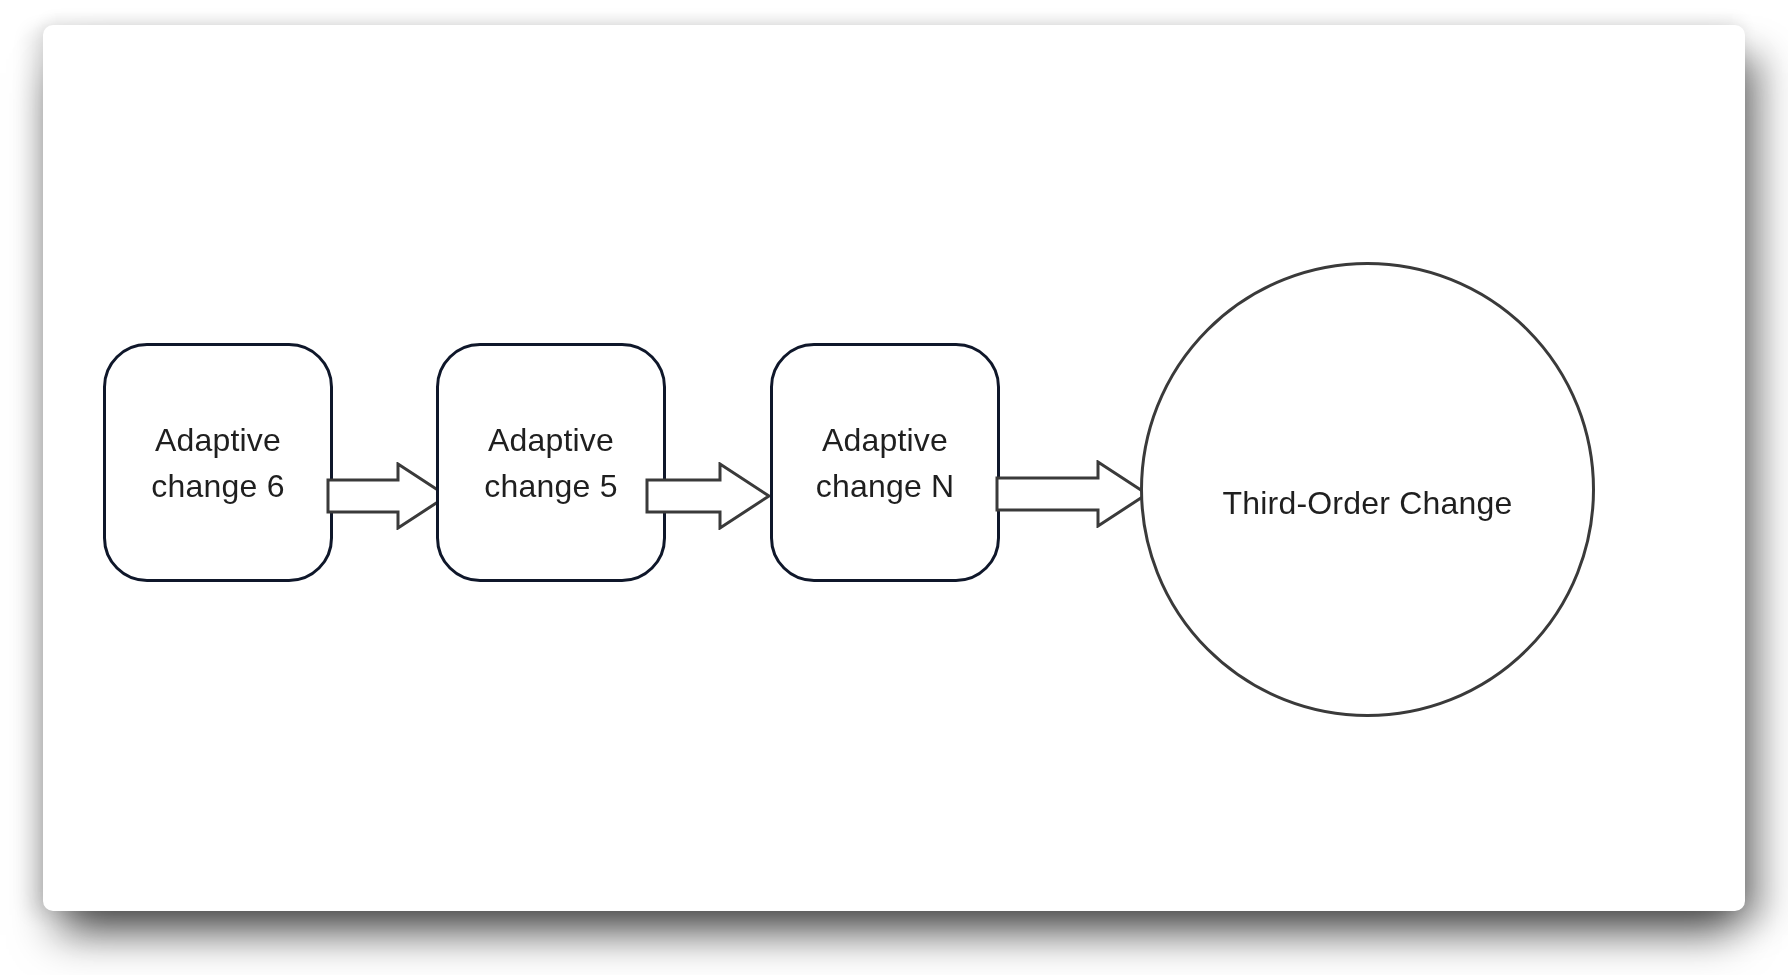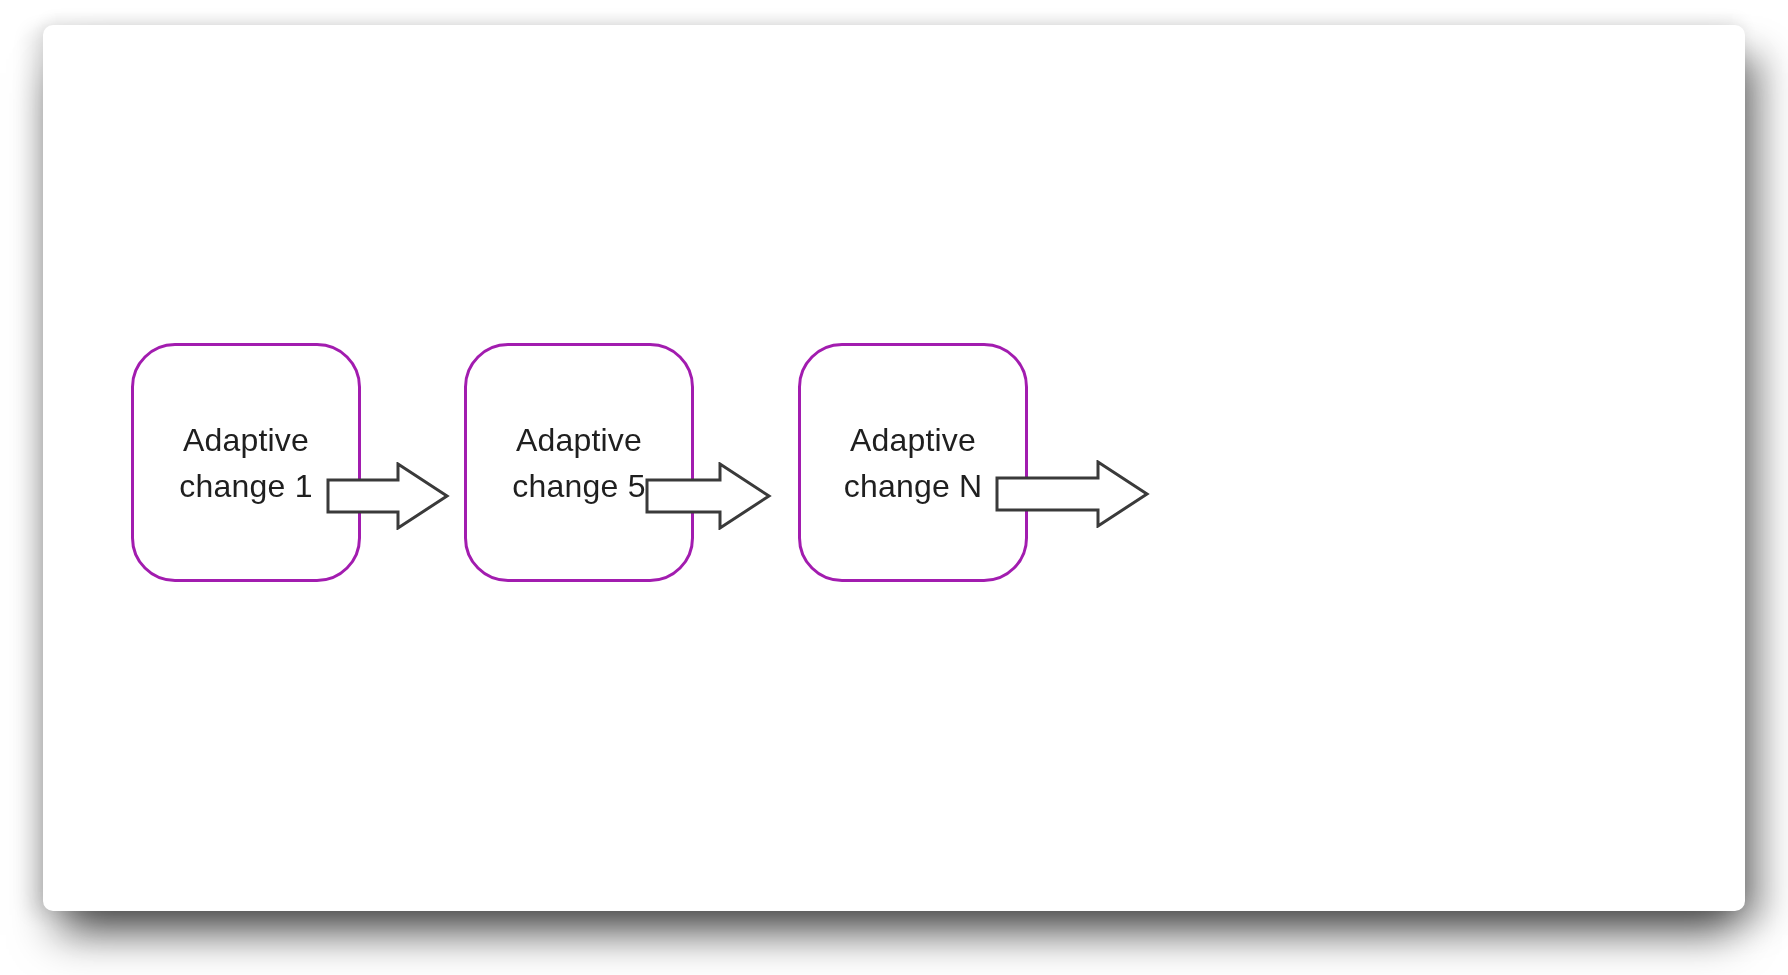--- a/index.html
+++ b/index.html
@@ -29,27 +29,26 @@
       -14px 4px 18px rgba(0,0,0,0.10),
       0 -6px 14px rgba(0,0,0,0.07);
   }
   .node-box {
     position: absolute;
     top: 343px;
     width: 230px;
     height: 239px;
     box-sizing: border-box;
     background: #ffffff;
-    border: 3px solid #a21caf;
+    border: 3px solid #0f172a;
     border-radius: 44px;
     display: flex;
     align-items: center;
     justify-content: center;
     text-align: center;
-    margin-left: 28px;
   }
   .node-box.b1 { left: 103px; }
   .node-box.b2 { left: 436px; }
   .node-box.b3 { left: 770px; }
   .node-label {
     font-size: 32px;
     line-height: 46px;
     color: #1f1f1f;
     letter-spacing: 0.2px;
   }
@@ -87,21 +86,21 @@
 </head>
 <body>
 
 <div class="stage">
 
   <div class="page"></div>
 
   <div class="node-box b1">
     <div class="node-label">
       <span class="line">Adaptive</span>
-      <span class="line">change 1</span>
+      <span class="line">change 6</span>
     </div>
   </div>
 
   <svg class="arrow a1" width="124" height="68" viewBox="0 0 124 68">
     <polygon points="2,18 72,18 72,2 121,34 72,66 72,50 2,50" fill="#ffffff" stroke="#3a3a3a" stroke-width="3" stroke-linejoin="miter"></polygon>
   </svg>
 
   <div class="node-box b2">
     <div class="node-label">
       <span class="line">Adaptive</span>
@@ -117,14 +116,17 @@
     <div class="node-label">
       <span class="line">Adaptive</span>
       <span class="line">change N</span>
     </div>
   </div>
 
   <svg class="arrow a3" width="155" height="68" viewBox="0 0 155 68">
     <polygon points="2,18 103,18 103,2 152,34 103,66 103,50 2,50" fill="#ffffff" stroke="#3a3a3a" stroke-width="3" stroke-linejoin="miter"></polygon>
   </svg>
 
+  <div class="terminal-circle">
+    <div class="circle-label">Third-Order Change</div>
+  </div>
 
 </div>
 
 </body></html>

